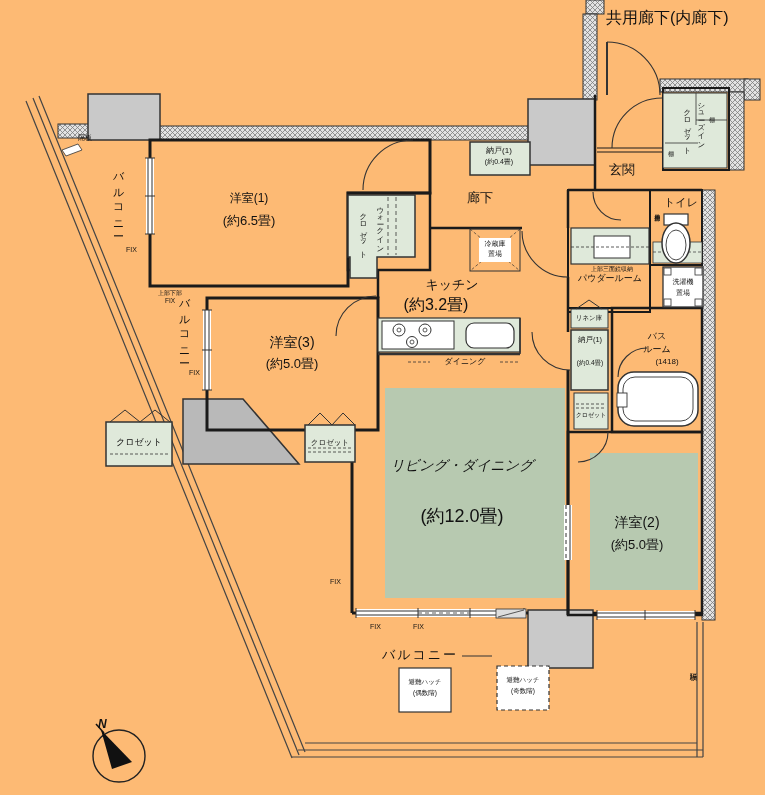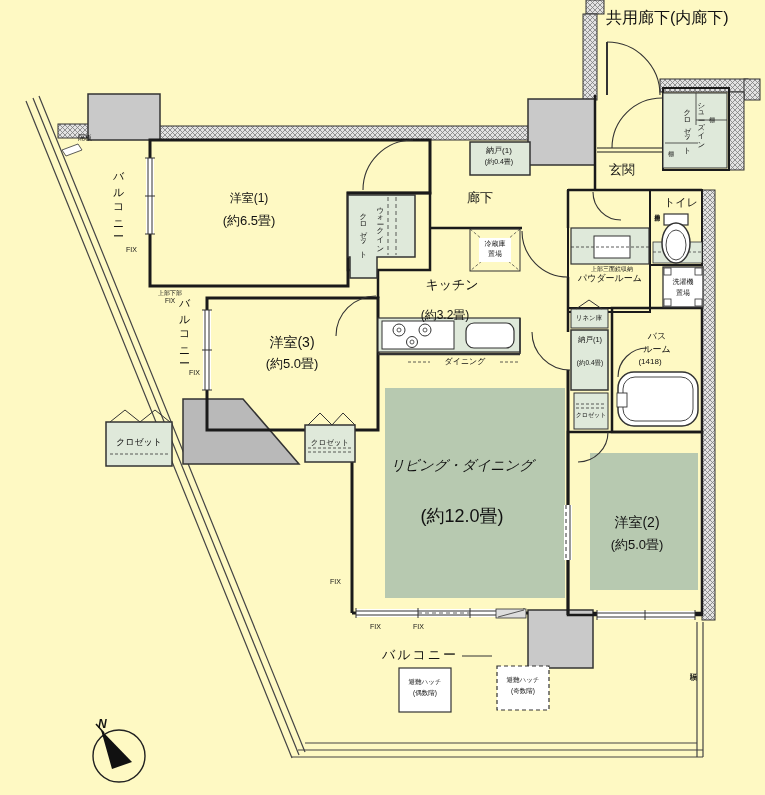--- a/index.html
+++ b/index.html
@@ -1,16 +1,16 @@
 <!DOCTYPE html>
 <html><head>
 <meta charset="utf-8">
 <style>
   html,body{margin:0;padding:0;background:#ffffff;}
-  #plan{position:relative;width:765px;height:795px;background:#fef9c3;overflow:hidden;
+  #plan{position:relative;width:765px;height:795px;background:#fdba74;overflow:hidden;
         font-family:"Liberation Sans","DejaVu Sans",sans-serif;}
   #plan svg{position:absolute;left:0;top:0;}
   .lbl{position:absolute;color:#111;line-height:1.05;white-space:nowrap;z-index:5;}
   .c{transform:translateX(-50%);text-align:center;}
   .vert{writing-mode:vertical-rl;text-orientation:upright;}
   .sp{letter-spacing:4px;}
 </style>
 </head>
 <body>
 
@@ -220,32 +220,32 @@
 <div class="lbl c" style="left:292px;top:335px;font-size:14px;">洋室(3)</div>
 <div class="lbl c" style="left:292px;top:357px;font-size:13px;">(約5.0畳)</div>
 
 <div class="lbl c" style="left:462px;top:458px;font-size:14px;font-style:italic;">リビング・ダイニング</div>
 <div class="lbl c" style="left:462px;top:482px;font-size:18px;margin-top:25px;">(約12.0畳)</div>
 
 <div class="lbl c" style="left:637px;top:515px;font-size:14px;">洋室(2)</div>
 <div class="lbl c" style="left:637px;top:538px;font-size:13px;">(約5.0畳)</div>
 
 <div class="lbl c" style="left:452px;top:278px;font-size:13px;">キッチン</div>
-<div class="lbl c" style="left:445px;top:297px;font-size:12px;margin-top:12px;">(約3.2畳)</div>
+<div class="lbl c" style="left:436px;top:297px;font-size:16px;">(約3.2畳)</div>
 
 <div class="lbl c" style="left:480px;top:191px;font-size:13px;">廊下</div>
 <div class="lbl c" style="left:622px;top:163px;font-size:13px;">玄関</div>
 <div class="lbl c" style="left:681px;top:197px;font-size:11px;">トイレ</div>
 
 <div class="lbl c" style="left:612px;top:266px;font-size:6px;">上部三面鏡収納</div>
 <div class="lbl c" style="left:610px;top:274px;font-size:9px;">パウダールーム</div>
 
 <div class="lbl c" style="left:657px;top:332px;font-size:9px;">バス</div>
 <div class="lbl c" style="left:657px;top:345px;font-size:9px;">ルーム</div>
-<div class="lbl c" style="left:650px;top:358px;font-size:8px;">(1418)</div>
+<div class="lbl c" style="left:667px;top:358px;font-size:8px;">(1418)</div>
 
 <div class="lbl c" style="left:499px;top:147px;font-size:8px;">納戸(1)</div>
 <div class="lbl c" style="left:499px;top:158px;font-size:7px;">(約0.4畳)</div>
 
 <div class="lbl c" style="left:495px;top:240px;font-size:7px;">冷蔵庫</div>
 <div class="lbl c" style="left:495px;top:250px;font-size:7px;">置場</div>
 
 <div class="lbl c" style="left:465px;top:358px;font-size:8px;">ダイニング</div>
 
 <div class="lbl c" style="left:683px;top:278px;font-size:7px;">洗濯機</div>

